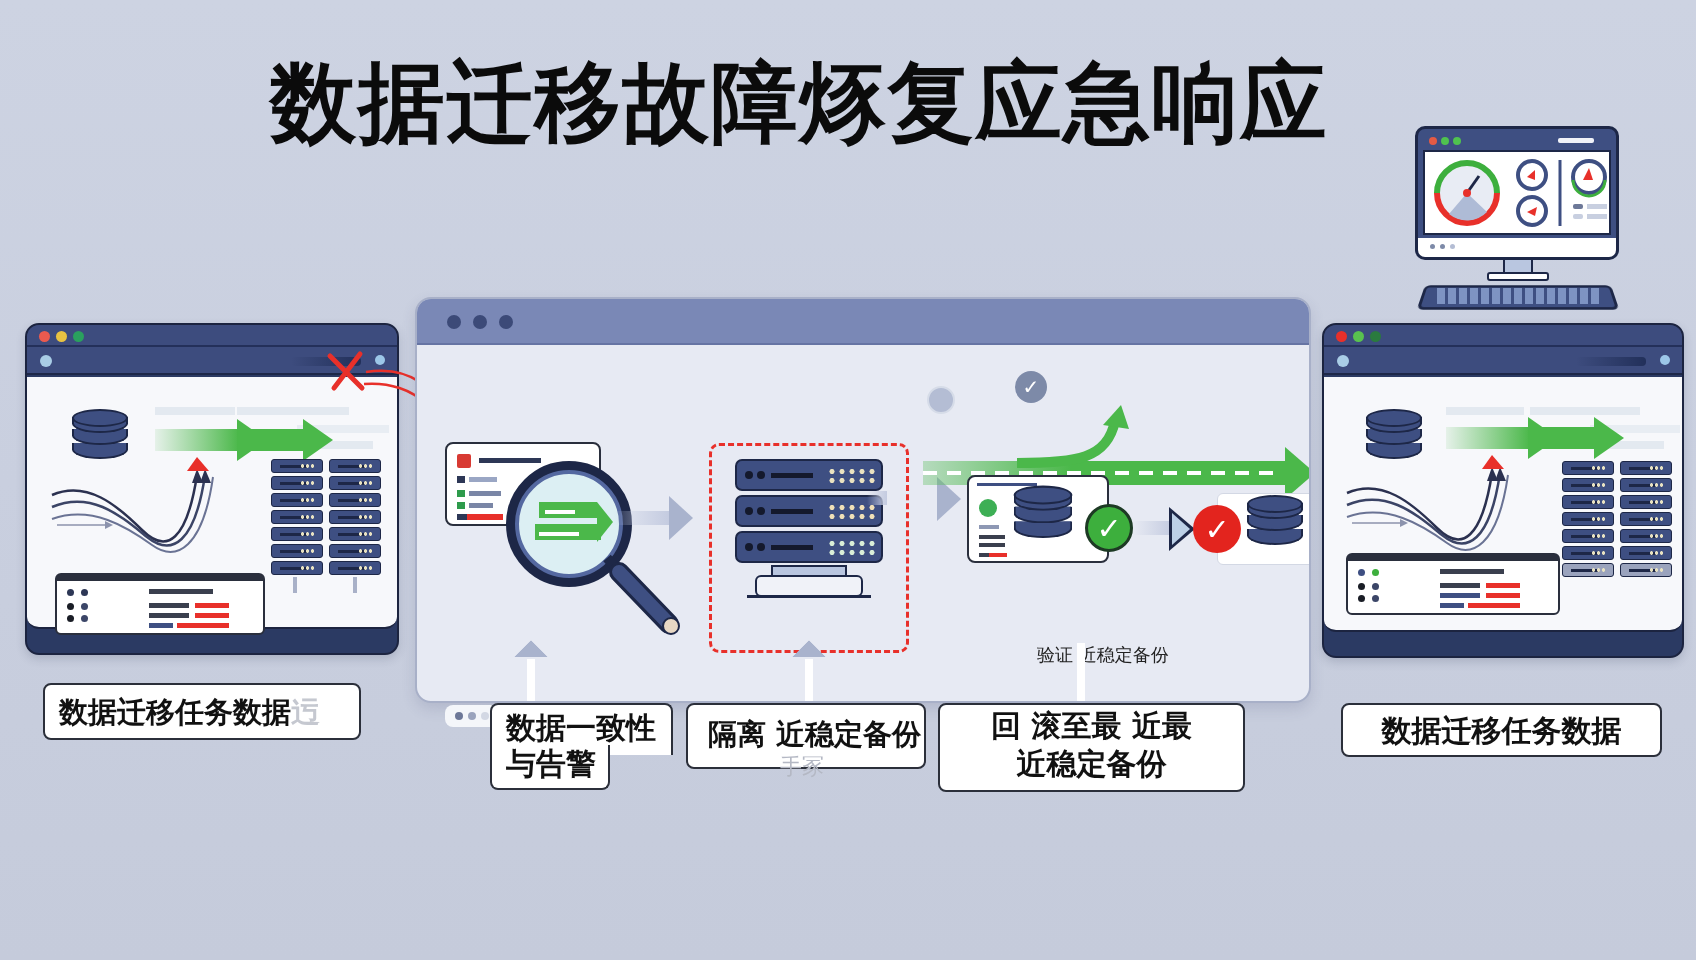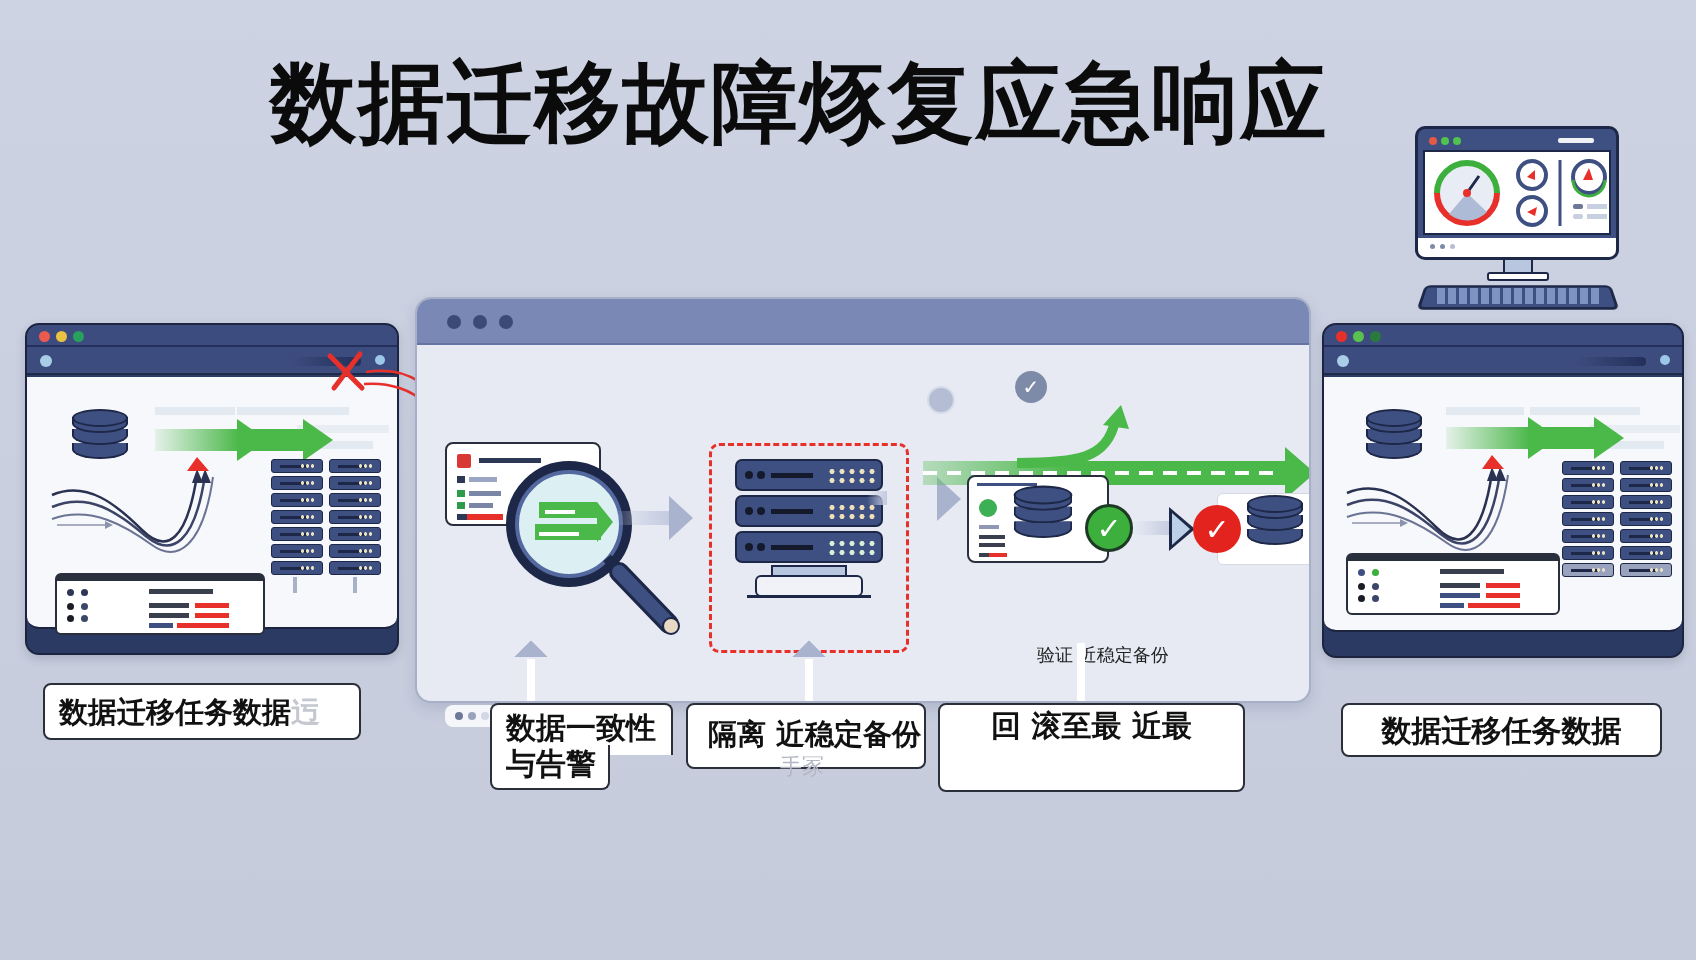--- a/index.html
+++ b/index.html
@@ -302,20 +302,21 @@
   <div>与告警</div>
 </div>
 
 <div class="label-box" style="left:686px; top:703px; width:240px; height:66px; padding:10px 20px; font-size:29px;">
   <span>隔离 近稳定备份</span>
 </div>
 <div class="abs" style="left:780px; top:752px; font-size:22px; color:#b4b8c4;">手冢</div>
 
 <div class="label-box" style="left:938px; top:703px; width:307px; height:89px; padding:2px 0; text-align:center; font-size:30px;">
   <div>回 滚至最 近最</div>
+  <div>近稳定备份</div>
 </div>
 
 <div class="abs" style="left:1415px; top:126px; width:204px; height:186px;">
   <div class="abs" style="left:0; top:0; width:204px; height:132px; background:#3e4f82; border:3px solid #1d2747; border-radius:10px;"></div>
   <div class="abs" style="left:8px; top:7px;">
     <span class="abs" style="left:6px; top:4px; width:8px; height:8px; border-radius:50%; background:#e45a44;"></span>
     <span class="abs" style="left:18px; top:4px; width:8px; height:8px; border-radius:50%; background:#4fc24f;"></span>
     <span class="abs" style="left:30px; top:4px; width:8px; height:8px; border-radius:50%; background:#4fc24f;"></span>
     <span class="abs" style="left:135px; top:5px; width:36px; height:5px; background:#f0f2f8; border-radius:2px;"></span>
   </div>

